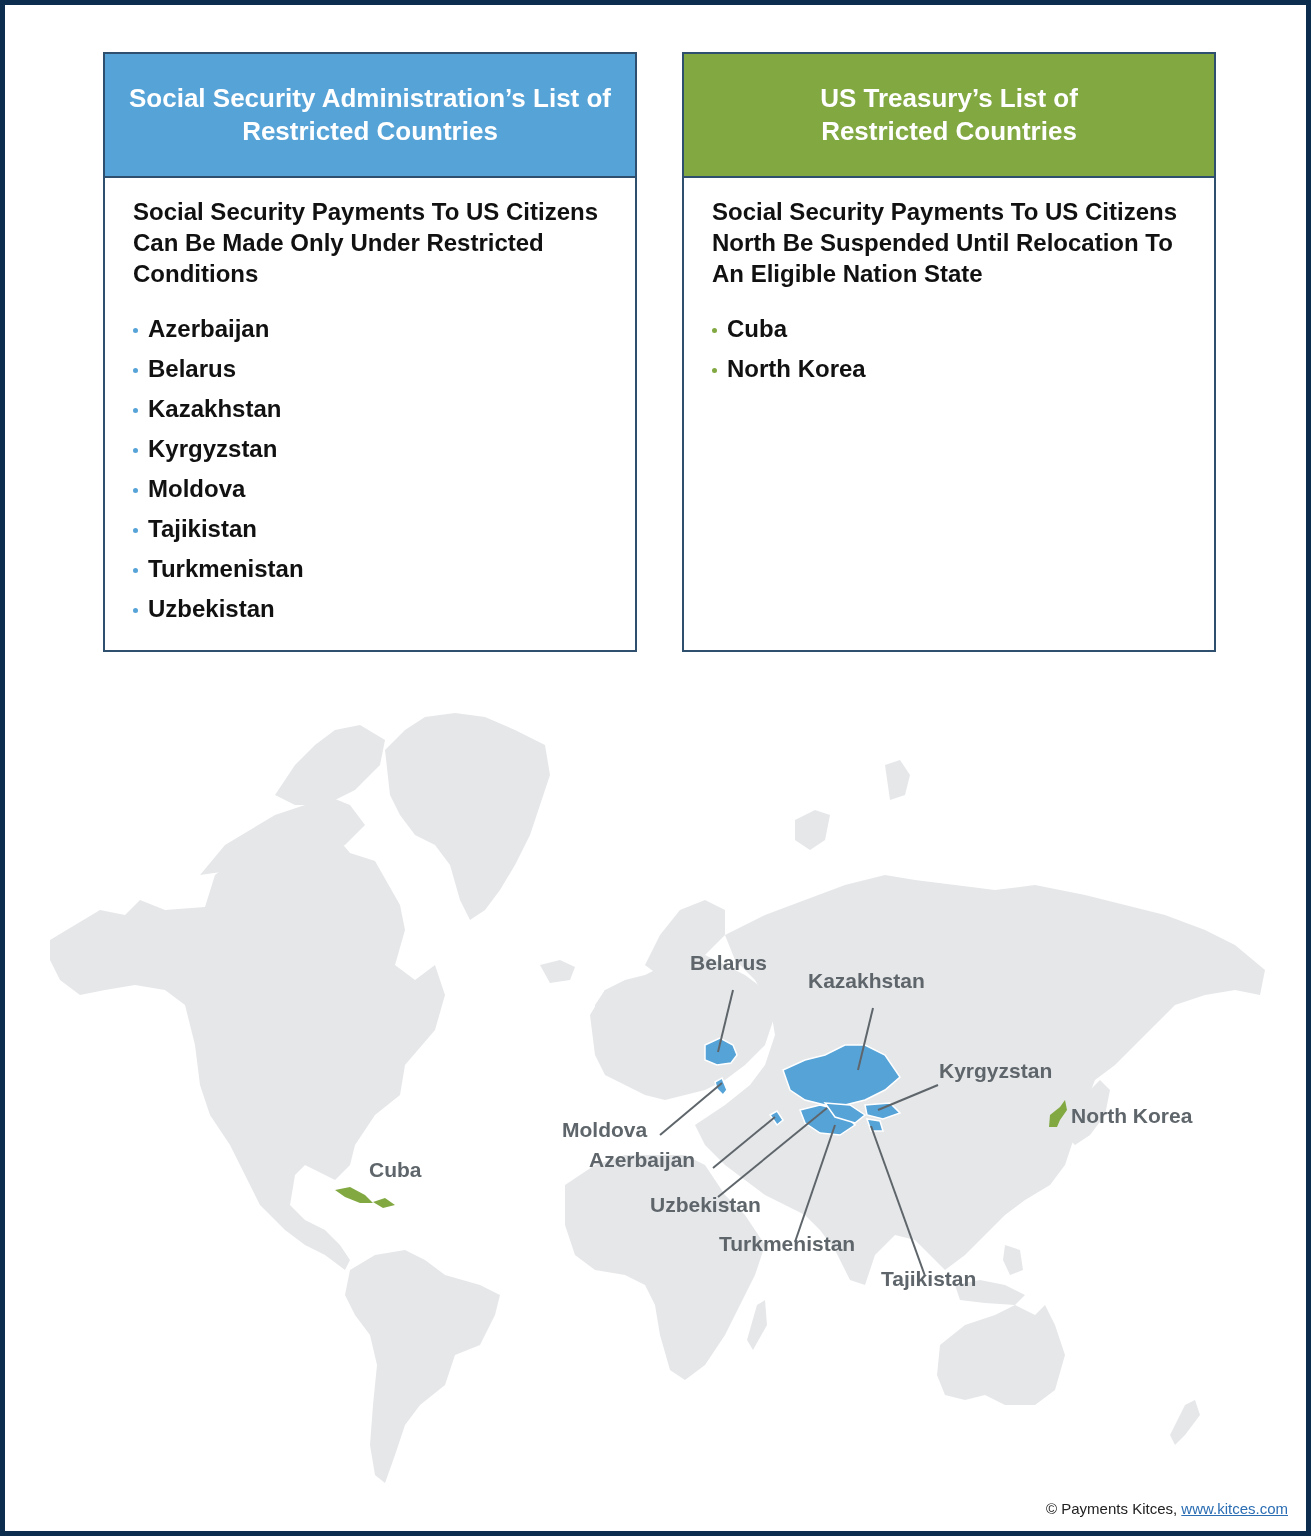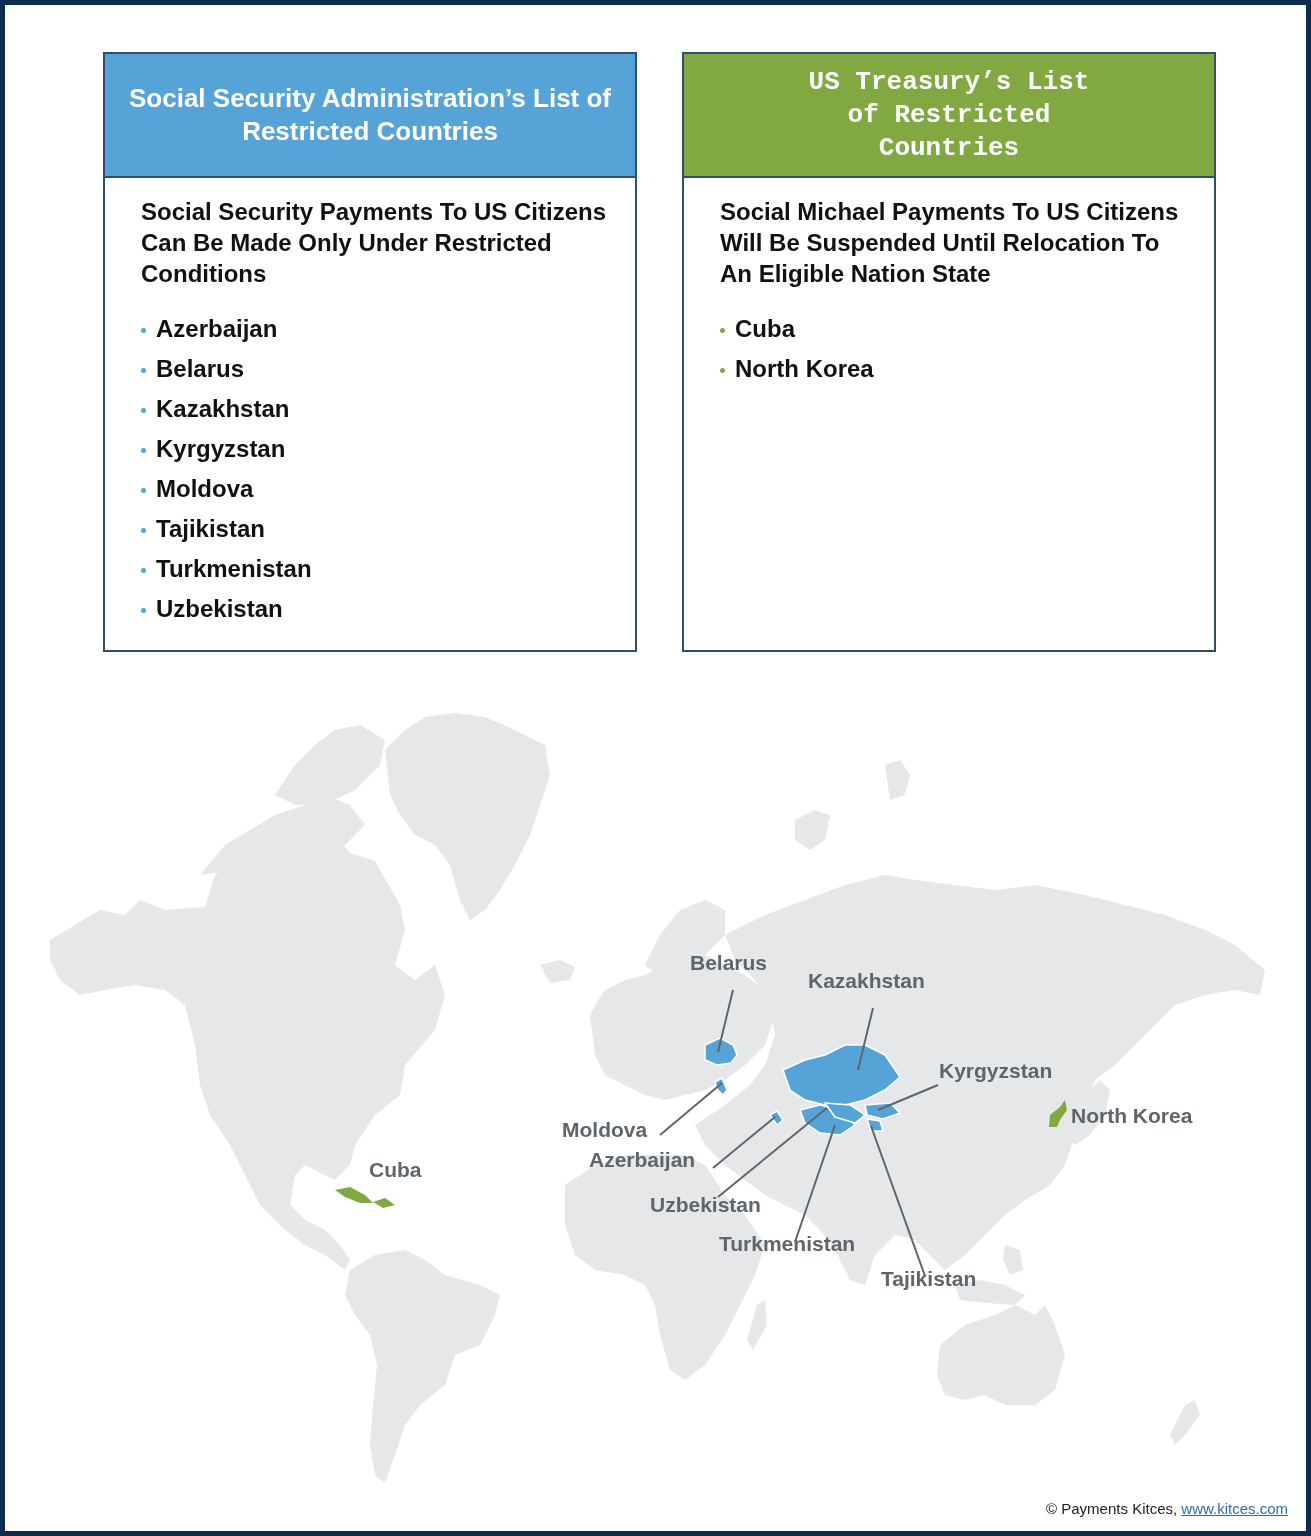--- a/index.html
+++ b/index.html
@@ -9,21 +9,21 @@
            box-sizing:border-box; border:5px solid #0c2d4e; background:#fff; }
   .card { position:absolute; top:47px; width:534px; height:600px; box-sizing:border-box;
           border:2px solid #2f4f6f; background:#fff; }
   .card.left { left:98px; }
   .card.right { left:677px; }
   .card-header { height:124px; box-sizing:border-box; border-bottom:2px solid #2f4f6f;
                  display:flex; align-items:center; justify-content:center; text-align:center;
                  color:#fff; font-weight:bold; font-size:26px; line-height:33px; padding:0 12px; }
   .card.left .card-header { background:#56a3d8; }
   .card.right .card-header { background:#82a842; }
-  .card-body { padding:18px 28px 0 36px; }
+  .card-body { padding:18px 28px 0 28px; }
   .subtitle { font-weight:bold; font-size:24px; line-height:31px; color:#111; margin:0 0 20px 0; }
   .list { list-style:none; margin:0; padding:0; }
   .list li { font-weight:bold; font-size:24px; line-height:40px; color:#111; display:flex; align-items:center; }
   .bullet { display:inline-block; width:5px; height:5px; border-radius:50%; margin-right:10px; margin-top:2px; }
   .card.left .bullet { background:#56a3d8; }
   .card.right .bullet { background:#82a842; }
   .map { position:absolute; left:0; top:690px; width:1311px; height:790px; }
   .map-label { position:absolute; font-weight:bold; font-size:21px; color:#5f666b; white-space:nowrap; }
   .footer { position:absolute; right:18px; bottom:12px; text-align:right; font-size:15px; color:#222; line-height:20px; }
   .footer a { color:#2a6db3; text-decoration:underline;margin-top:20px; }
@@ -68,23 +68,23 @@
           </li>
         <li>
             <span class="bullet"></span>
             <span>Uzbekistan</span>
           </li>
       </ul>
     </div>
   </div>
 
   <div class="card right">
-    <div class="card-header" style="padding:0 116px;font-family:Liberation Mono, monospace;">US Treasury’s List of Restricted Countries</div>
+    <div class="card-header" style="padding:0 116px;">US Treasury’s List of Restricted Countries</div>
     <div class="card-body">
-      <p class="subtitle">Social Michael Payments To US Citizens Will Be Suspended Until Relocation To An Eligible Nation State</p>
+      <p class="subtitle">Social Security Payments To US Citizens North Be Suspended Until Relocation To An Eligible Nation State</p>
       <ul class="list">
         <li>
             <span class="bullet"></span>
             <span>Cuba</span>
           </li>
         <li>
             <span class="bullet"></span>
             <span>North Korea</span>
           </li>
       </ul>

